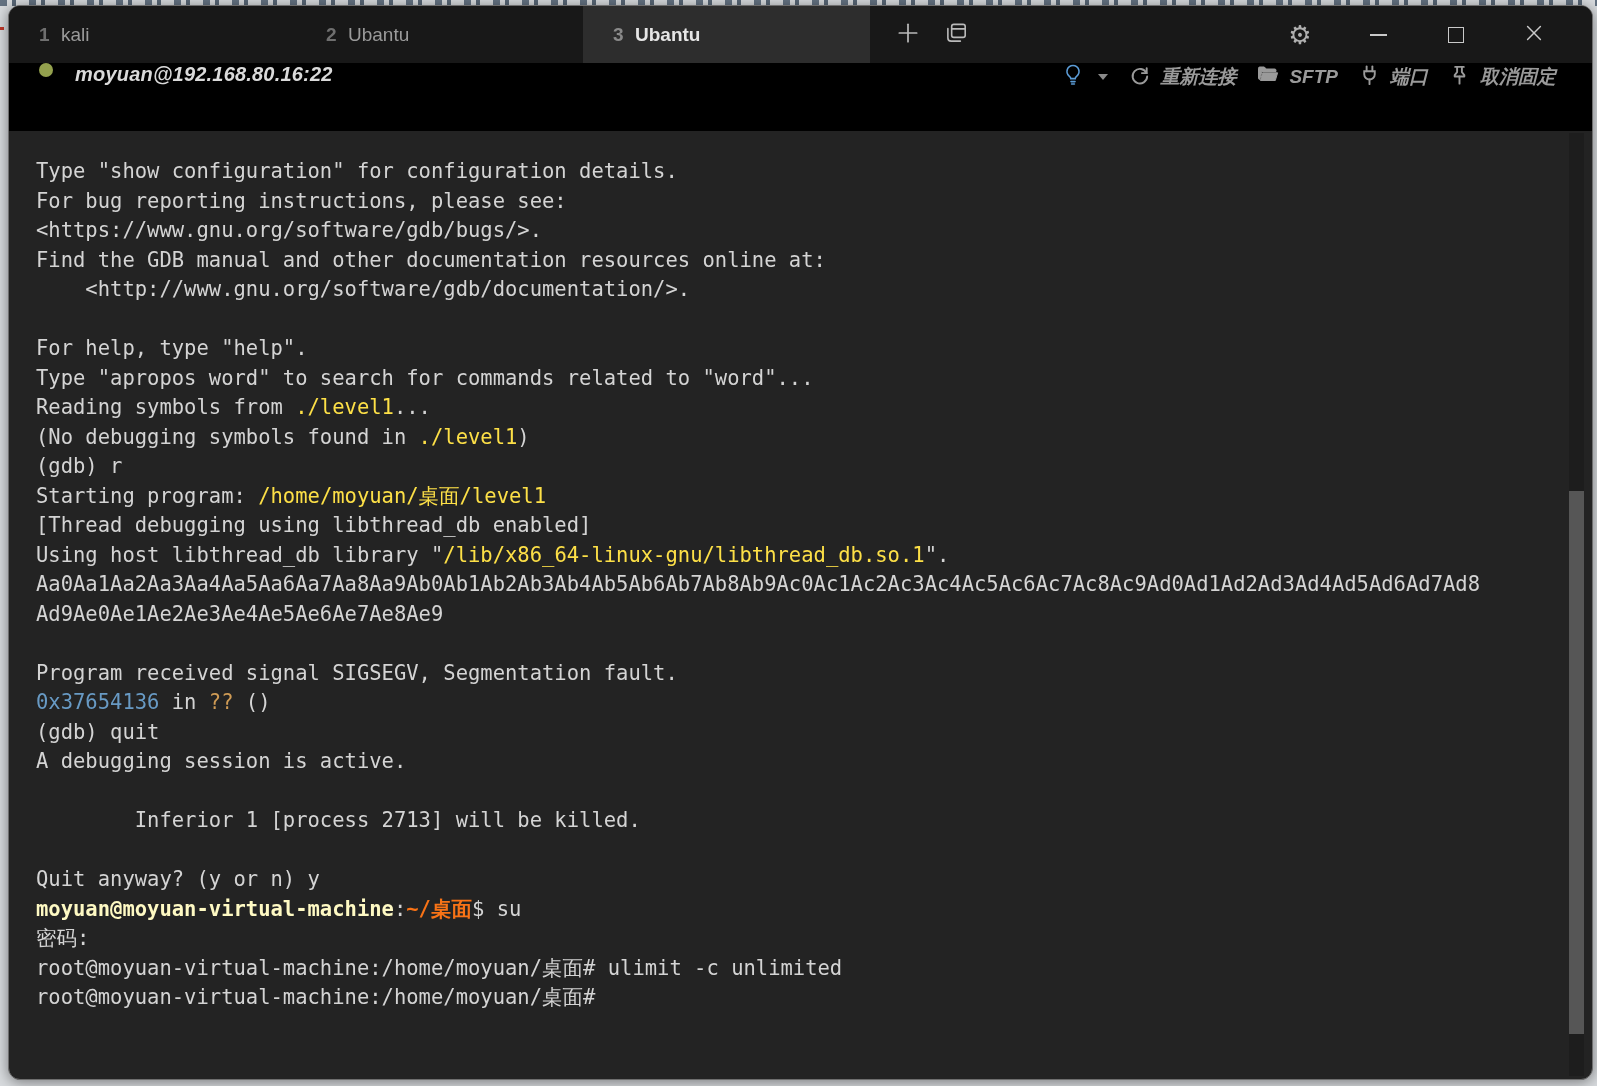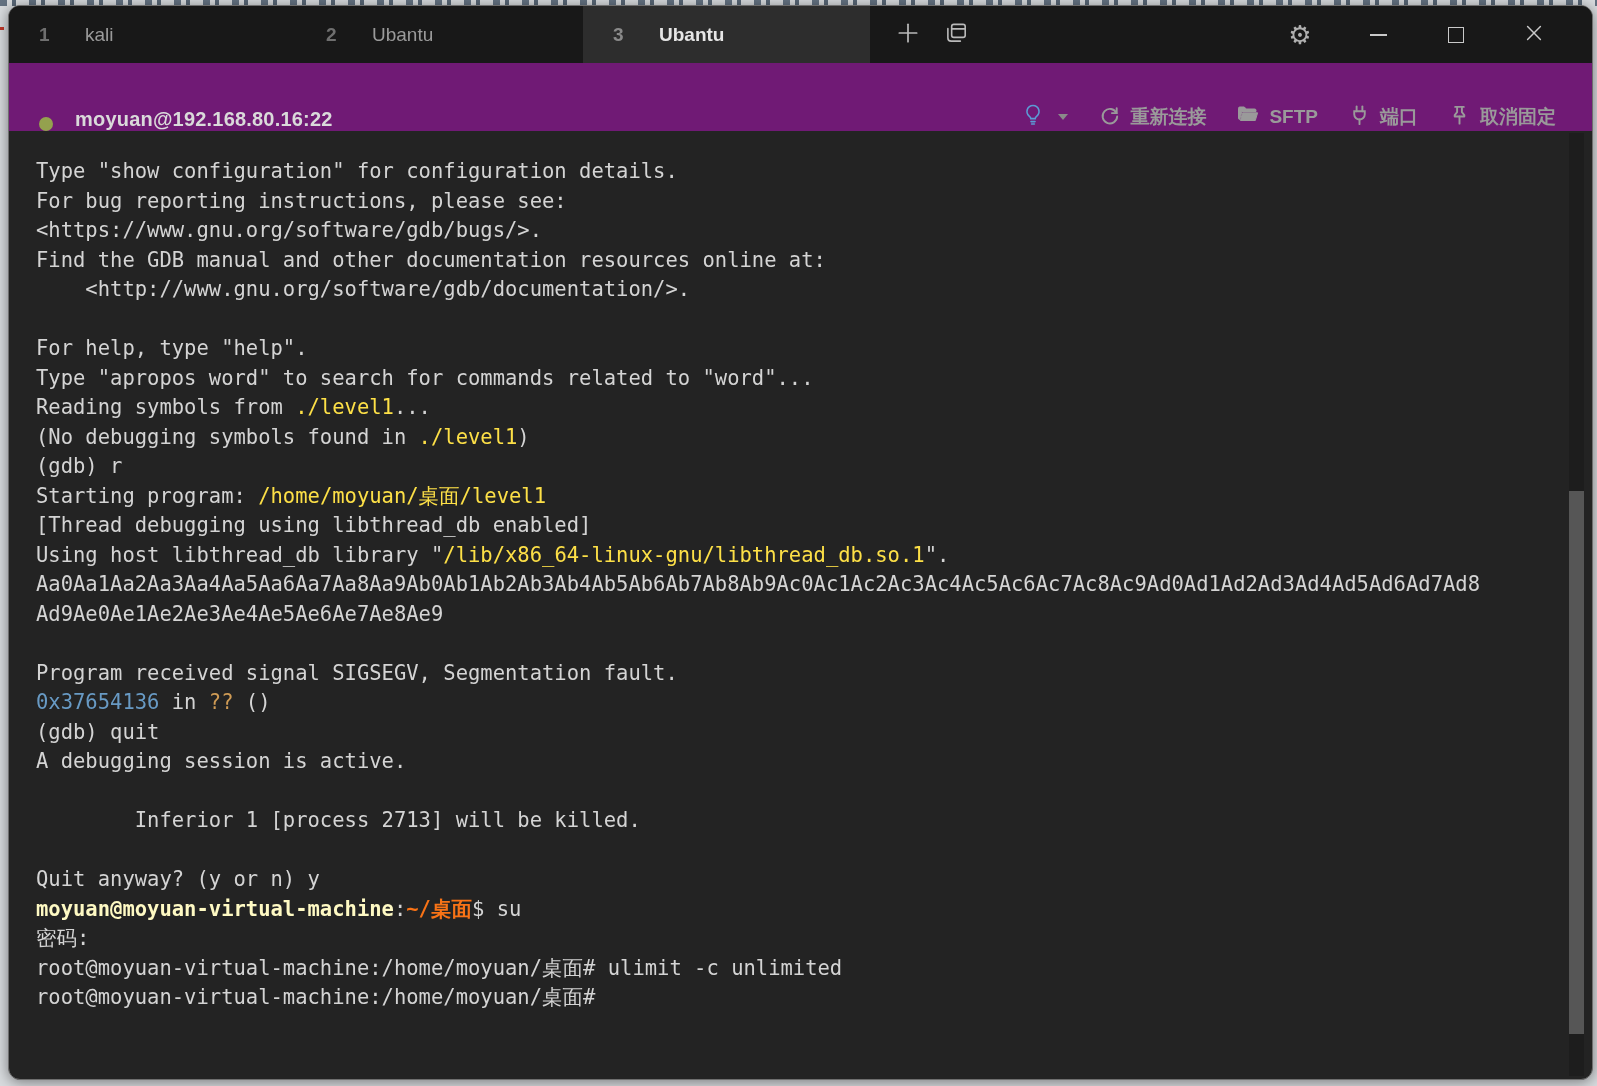--- a/index.html
+++ b/index.html
@@ -29,21 +29,21 @@
 
   
   .titlebar {
     height:57px; background:#181818; display:flex; align-items:stretch;
   }
   .tab {
     width:287px; display:flex; align-items:center; padding-left:30px;
     cursor:pointer; flex:none;
   }
   .tab .tab-num { color:#6f6f6f; font-weight:bold; font-size:19px; width:22px; }
-  .tab .tab-label { color:#9a9a9a; font-size:19px; margin-left:24px; }
+  .tab .tab-label { color:#9a9a9a; font-size:19px; }
   .tab.active { background:#2d2d2d; }
   .tab.active .tab-num { color:#8a8a8a; }
   .tab.active .tab-label { color:#e6e6e6; font-weight:bold; }
 
   .tabbar-btn {
     width:48px; display:flex; align-items:center; justify-content:center;
     color:#b9b9b9; cursor:pointer; flex:none;
   }
   .tabbar-btn svg { stroke:#b9b9b9; }
   .new-tab-btn { margin-left:14px; }
@@ -55,26 +55,27 @@
     width:40px; height:40px; display:flex; align-items:center; justify-content:center;
     cursor:pointer;
   }
   .gear-glyph { font-size:26px; color:#b0b0b0; line-height:1; font-family:"DejaVu Sans", sans-serif; }
   .min-glyph { width:17px; height:0; border-top:2px solid #c9c9c9; }
   .max-glyph { width:16px; height:16px; border:1.6px solid #c9c9c9; }
   .close-glyph svg { stroke:#c9c9c9; }
 
   
   .connbar {
-    height:68px; display:flex; align-items:flex-end; padding:0 36px 0 30px;
-    background:#701a75;
+    height:68px; display:flex; align-items:flex-start; padding:0 36px 0 30px;
+    background:#000000;
+    font-style:italic;
   }
   .status-dot { width:14px; height:14px; border-radius:50%; flex:none; }
   .conn-host { margin-left:22px; color:#dadada; font-weight:bold; font-size:20px; letter-spacing:.2px; }
-  .conn-actions { margin-left:auto; display:flex; align-items:center; gap:30px; }
+  .conn-actions { margin-left:auto; display:flex; align-items:center; gap:20px; }
   .conn-item { display:flex; align-items:center; gap:9px; cursor:pointer; }
   .conn-item .lbl { color:#9a9a9a; font-size:19px; font-weight:600; }
   .conn-item svg { stroke:#9a9a9a; }
   .bulb-group svg.bulb { stroke:#5b9bd5; }
   .chevron-down {
     width:0; height:0; border-left:5px solid transparent; border-right:5px solid transparent;
     border-top:6px solid #8a8a8a; margin-left:4px;
   }
 
   

